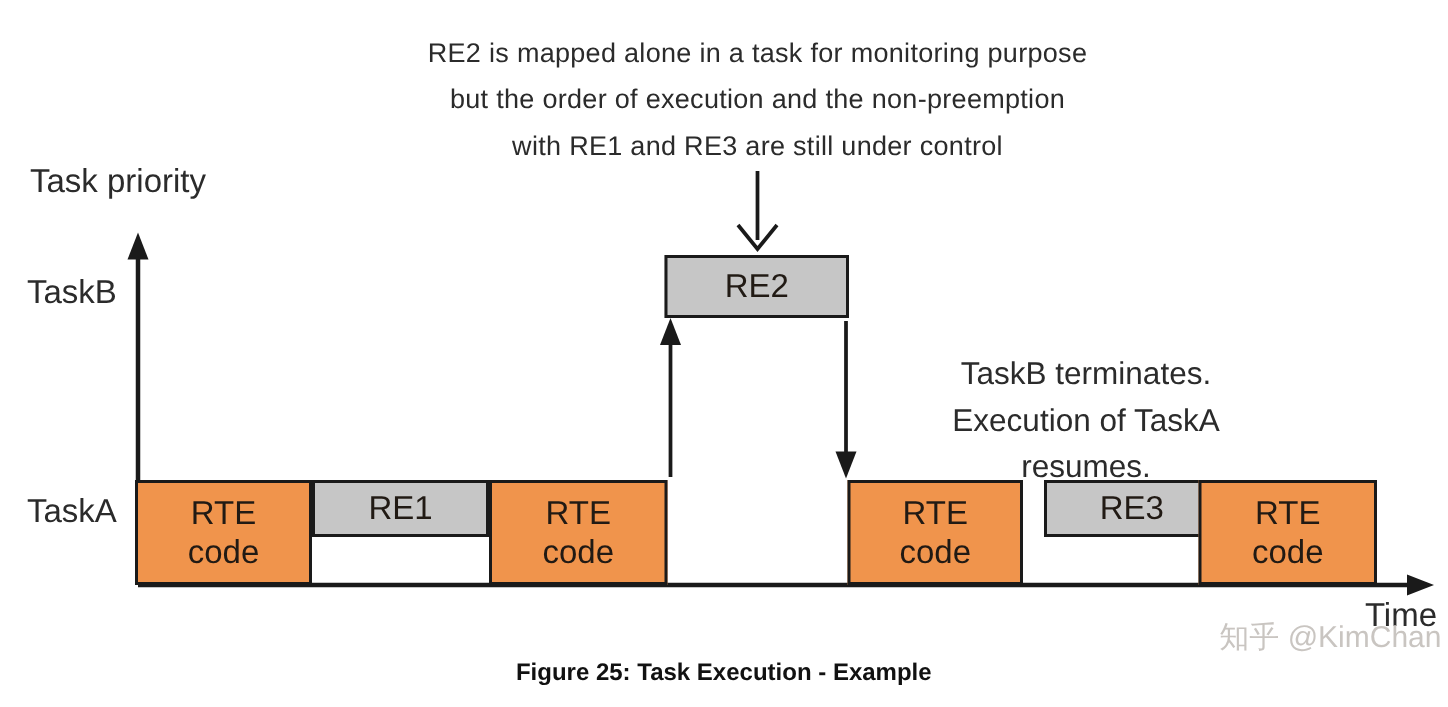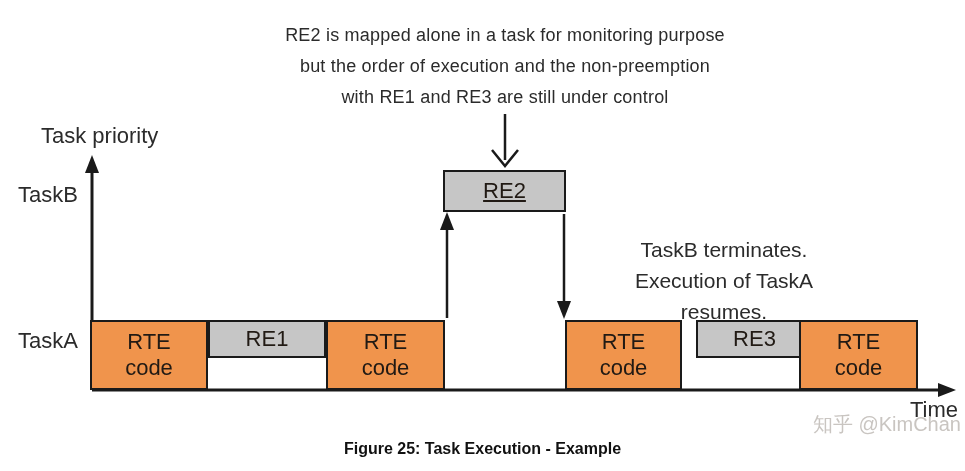--- a/index.html
+++ b/index.html
@@ -8,41 +8,41 @@
     font-family:"Liberation Sans",sans-serif;color:#262626;
   }
   .abs{position:absolute;}
   
   #note{
     left:90px;top:20px;width:830px;text-align:center;
     font-size:18px;line-height:31px;color:#2b2b2b;letter-spacing:0.2px;
   }
   
   .axis-label{font-size:22px;color:#2b2b2b;white-space:nowrap;}
-  #task-priority-label{left:20px;top:123px;margin-left:21px;}
+  #task-priority-label{left:20px;top:108px;}
   #taskb-label{left:18px;top:182px;}
   #taska-label{left:18px;top:328px;}
   #time-label{right:7px;top:397px;}
   
   #diagram-lines{left:0;top:0;pointer-events:none;}
   
   .box{
     box-sizing:border-box;border:2px solid #1a1a1a;
     display:flex;align-items:center;justify-content:center;text-align:center;
     font-size:22px;line-height:26px;color:#211a14;white-space:pre-line;
   }
   .box.orange{background:#F0944C;}
   .box.gray{background:#C6C6C6;}
   #seg-rte1{left:90px; top:320px;width:118px;height:70px;}
   #seg-re1 {left:208px;top:320px;width:118px;height:38px;}
   #seg-rte2{left:326px;top:320px;width:119px;height:70px;}
   #seg-rte3{left:565px;top:320px;width:117px;height:70px;}
   #seg-re3 {left:696px;top:320px;width:117px;height:38px;}
   #seg-rte4{left:799px;top:320px;width:119px;height:70px;}
-  #seg-re2 {left:443px;top:170px;width:123px;height:42px;text-decoration:underline;}
+  #seg-re2 {left:443px;top:170px;width:123px;height:42px;}
   
   .annot{font-size:21px;line-height:31px;color:#2b2b2b;}
   #annot-activate{left:140px;top:234px;width:297px;text-align:right;}
   #annot-terminate{left:574px;top:234px;width:300px;text-align:center;}
   
   #caption{left:0;top:440px;width:965px;text-align:center;
     font-size:16px;font-weight:bold;color:#111;}
   #watermark{right:4px;top:411px;font-size:20px;color:#c9c5c1;white-space:nowrap;}
 </style>
 </head>

